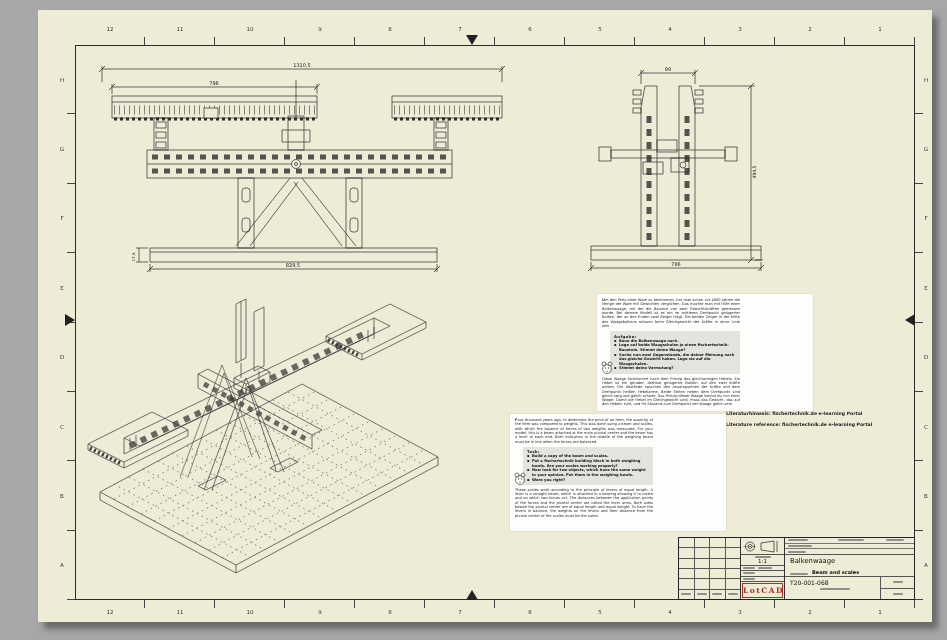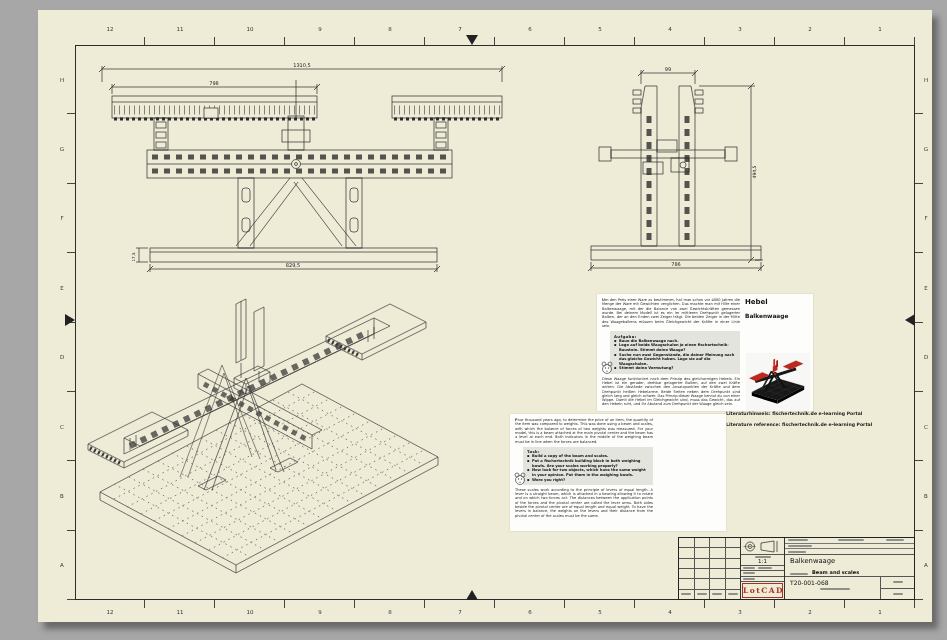--- a/index.html
+++ b/index.html
@@ -322,27 +322,20 @@
               <span class="bullet">▪</span>
               <span>Suche nun zwei Gegenstände, die deiner Meinung nach das gleiche Gewicht haben. Lege sie auf die Waagschalen.</span>
             </div>
         <div class="task">
               <span class="bullet">▪</span>
               <span>Stimmt deine Vermutung?</span>
             </div>
       </div>
       <div class="p-body">Diese Waage funktioniert nach dem Prinzip des gleicharmigen Hebels. Ein Hebel ist ein gerader, drehbar gelagerter Balken, auf den zwei Kräfte wirken. Die Abstände zwischen den Ansatzpunkten der Kräfte und dem Drehpunkt heißen Hebelarme. Beide Seiten neben dem Drehpunkt sind gleich lang und gleich schwer. Das Prinzip dieser Waage kennst du von einer Wippe. Damit die Hebel im Gleichgewicht sind, muss das Gewicht, das auf den Hebeln ruht, und ihr Abstand zum Drehpunkt der Waage gleich sein.</div>
     </div>
-    <div class="p-right">
-      <div class="p-title">Hebel</div>
-      <div class="p-sub">Balkenwaage</div>
-      <svg class="photo" viewBox="0 0 110 85">
-            <use href="#ft-photo"></use>
-          </svg>
-    </div>
   </div>
 
   <div class="refs">
     <div>Literaturhinweis: fischertechnik.de e-learning Portal</div>
     <div>Literature reference: fischertechnik.de e-learning Portal</div>
   </div>
 
   <div class="panel" style="left:472px;top:404px">
     <div class="p-left">
       <div class="p-intro">Four thousand years ago, to determine the price of an item, the quantity of the item was compared to weights. This was done using a beam and scales, with which the balance of forces of two weights was measured. For your model, this is a beam attached at the main pivotal center and the beam has a level at each end. Both indicators in the middle of the weighing beam must be in line when the forces are balanced.</div>

